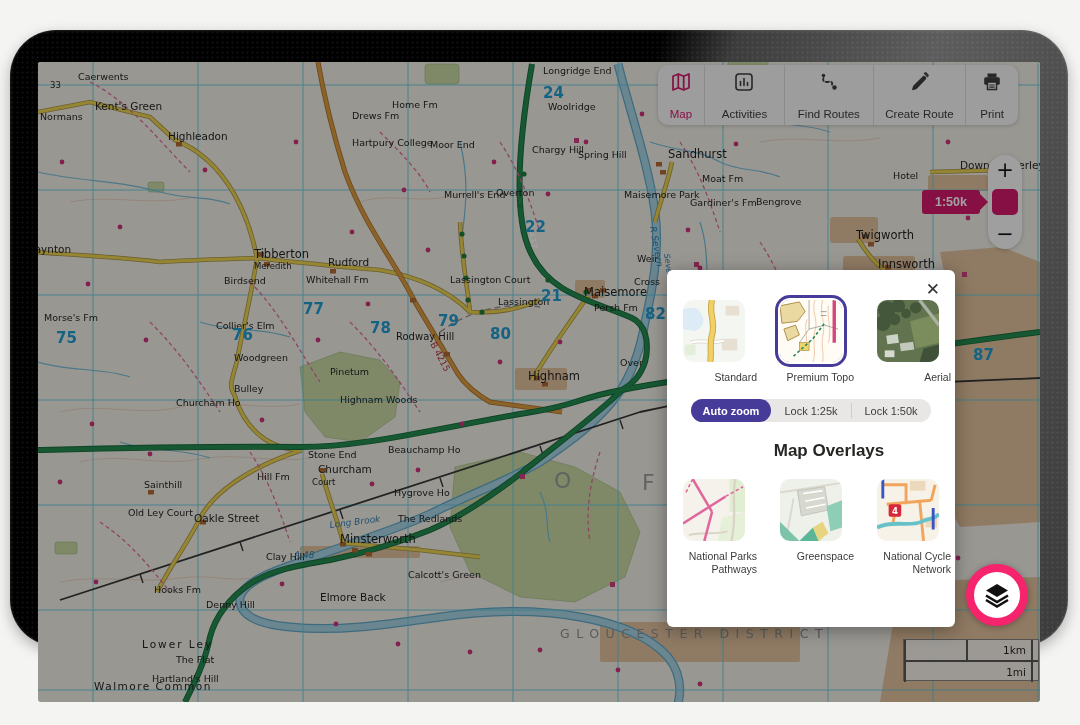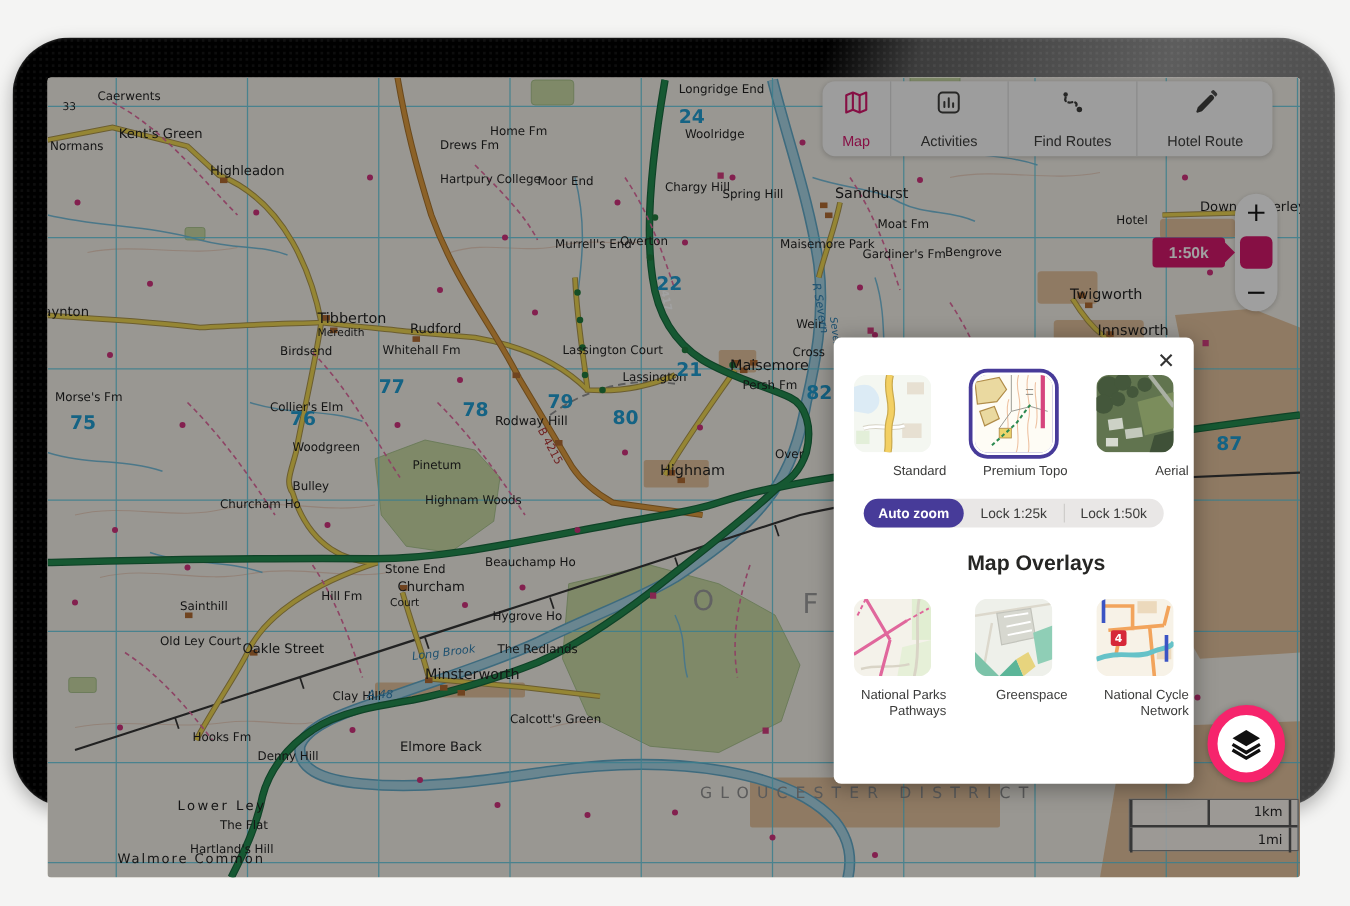--- a/index.html
+++ b/index.html
@@ -397,21 +397,30 @@
           <path d="M5.5 7 C4 10.5 7.5 11.5 10.5 10.8 C14.5 10 15 13 13.3 14.6" stroke-dasharray="3 2.4" stroke-linecap="round"></path>
           <circle cx="16.5" cy="16.5" r="2.2" fill="currentColor" stroke="none"></circle>
         </svg>
         <span>Find Routes</span>
       </div>
       <div class="nav-item ni-create">
         <svg width="22" height="22" viewBox="0 0 22 22">
           <path fill="currentColor" d="M4 18.6 L5.2 14.8 L14.6 5.4 a1.9 1.9 0 0 1 2.7 0 l0.4 0.4 a1.9 1.9 0 0 1 0 2.7 L8.6 18 L4.9 19.2 Z"></path>
           <path fill="currentColor" d="M15.6 2.6 l1 -1 a1.4 1.4 0 0 1 2 0 l1.8 1.8 a1.4 1.4 0 0 1 0 2 l-1 1 Z" opacity="0.9"></path>
         </svg>
-        <span>Hotel Route</span>
+        <span>Create Route</span>
+      </div>
+      <div class="nav-item ni-print">
+        <svg width="22" height="22" viewBox="0 0 22 22">
+          <rect x="6.5" y="2.5" width="9" height="4" fill="currentColor"></rect>
+          <rect x="3.2" y="6.2" width="15.6" height="7.6" rx="1.6" fill="currentColor"></rect>
+          <rect x="6.5" y="11" width="9" height="7.5" fill="#fff" stroke="currentColor" stroke-width="1.5"></rect>
+          <path d="M8.3 14 h5.4 M8.3 16.2 h5.4" stroke="currentColor" stroke-width="1.2"></path>
+        </svg>
+        <span>Print</span>
       </div>
     </nav>
 
     <div class="zoomctl">
       <div class="zbtn">+</div>
       <div class="zhandle"></div>
       <div class="zbtn">−</div>
     </div>
     <div class="scalebadge">
       <span>1:50k</span>

